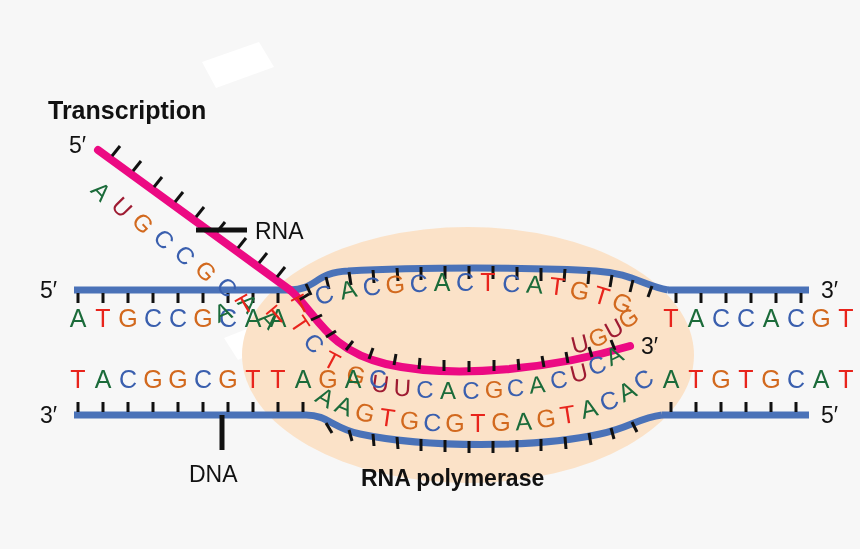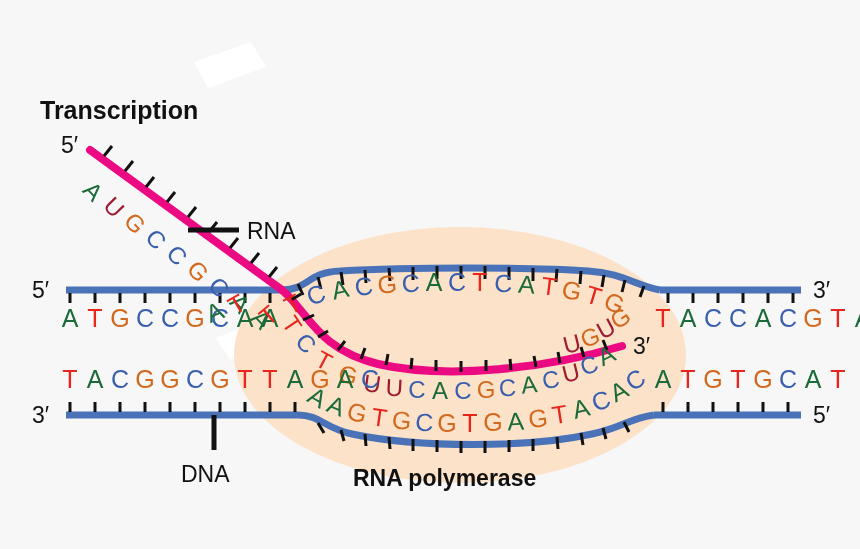--- a/index.html
+++ b/index.html
@@ -3,21 +3,21 @@
 <meta charset="utf-8">
 <style>
   html,body{margin:0;padding:0;}
   body{
     width:860px;height:549px;
     background:#F7F7F7;
     font-family:"Liberation Sans", sans-serif;
     overflow:hidden;
     position:relative;
   }
-  #stage{position:absolute;left:8px;top:0;width:712px;height:549px;}
+  #stage{position:absolute;left:16px;top:0;width:712px;height:549px;}
   svg#fig{position:absolute;left:0;top:0;width:860px;height:549px;}
 
   .title-txt{
     font-family:"Liberation Sans", sans-serif;
     font-weight:bold;font-size:25px;fill:#111111;
   }
   .lbl-txt{
     font-family:"Liberation Sans", sans-serif;
     font-weight:bold;font-size:23px;fill:#111111;
   }

